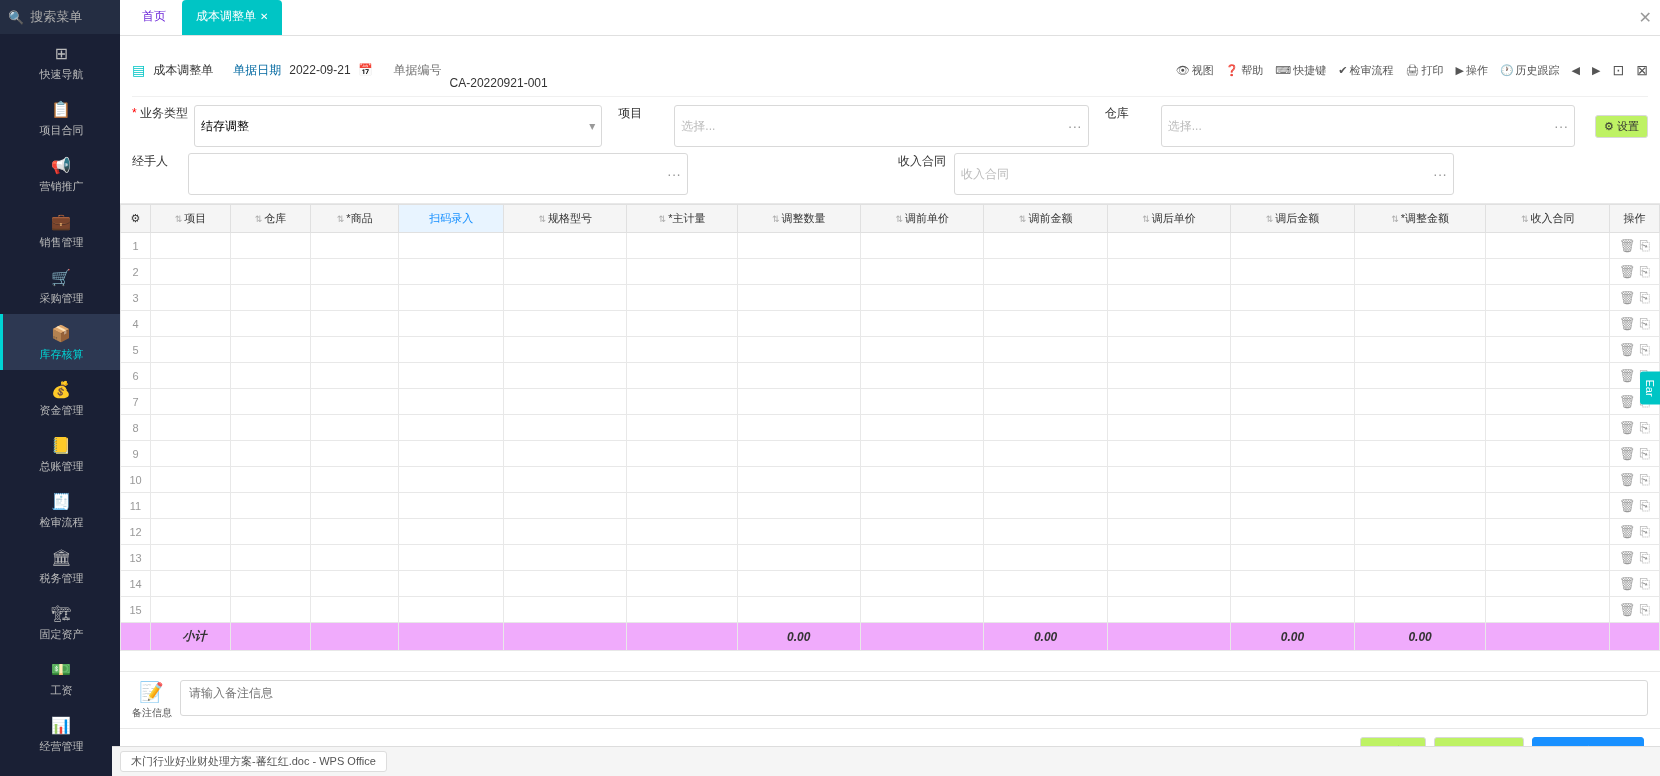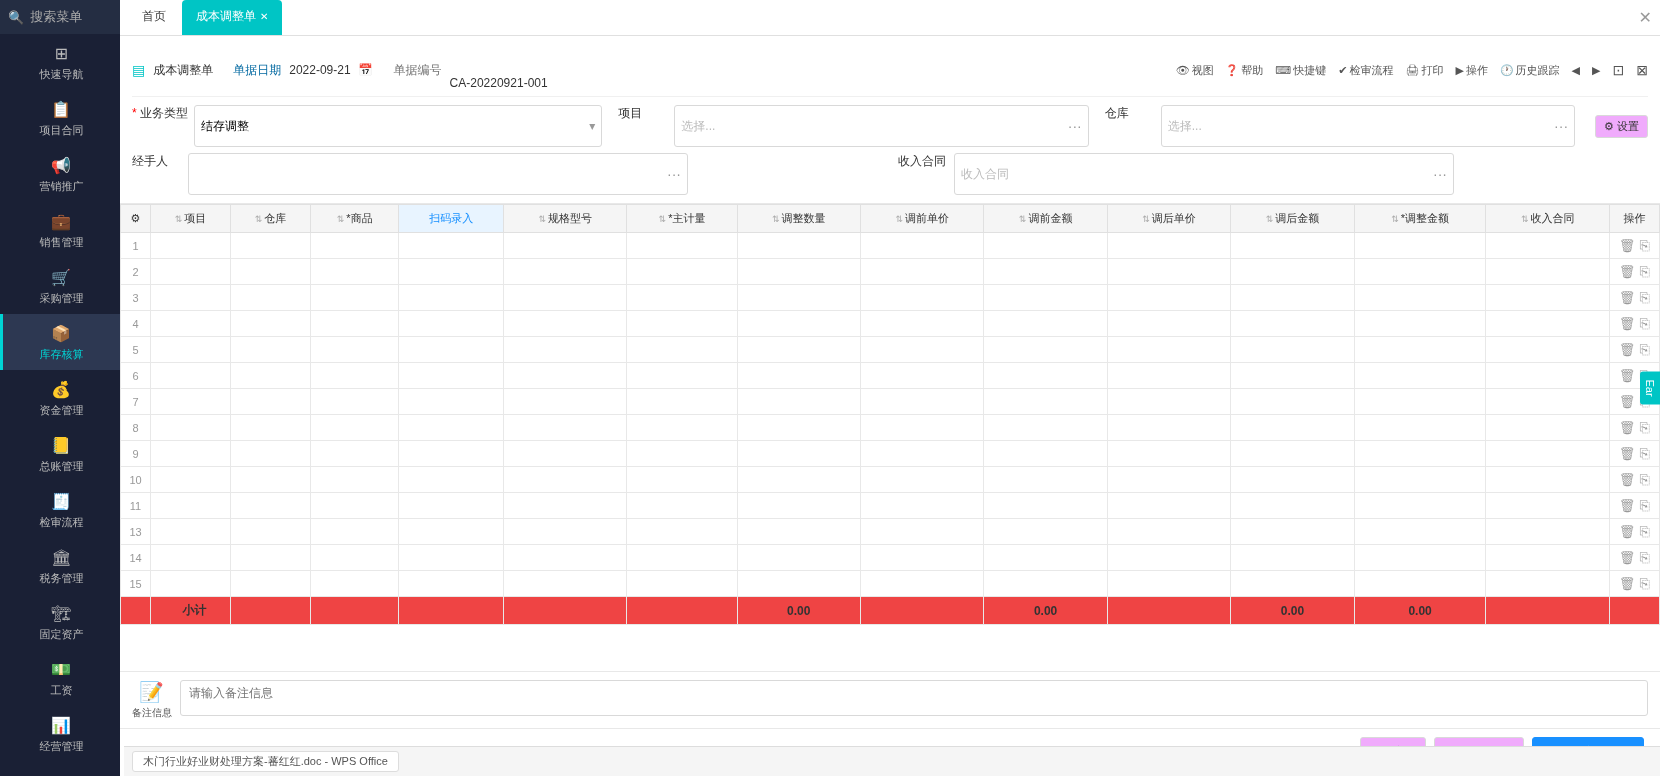--- a/index.html
+++ b/index.html
@@ -56,21 +56,21 @@
       border-bottom: 1px solid #e0e0e0;
       padding: 0 8px;
       height: 36px;
       gap: 2px;
     }
     .tab {
       padding: 6px 14px;
       font-size: 12px;
       cursor: pointer;
       border-radius: 4px 4px 0 0;
-      color: #404040;
+      color: #6d28d9;
       display: flex;
       align-items: center;
       gap: 4px;
       height: 100%;
       border-bottom: 2px solid transparent;
     }
     .tab.active {
       background: #00c5c5;
       color: #fff;
       border-bottom-color: #00c5c5;
@@ -181,25 +181,26 @@
     thead th .sort-arrows { color: #aaa; font-size: 9px; margin-right: 2px; }
     tbody tr td {
       border: 1px solid #e8e8e8;
       padding: 0;
       height: 26px;
       text-align: center;
       color: #333;
     }
     .row-num { color: #999; width: 30px; text-align: center; font-size: 11px; }
     .summary-row td {
-      background: #ef4444;
+      background: #f0abfc;
       font-weight: bold;
       color: #333;
       height: 28px;
       border: 1px solid #e8e8e8;
+      font-style: italic;
     }
     .action-cell { width: 50px; }
     .action-icons { display: flex; gap: 4px; justify-content: center; color: #999; font-size: 13px; cursor: pointer; }
     .settings-col { width: 30px; }
 
     
     .bottom-area {
       background: #fff;
       border-top: 1px solid #e8e8e8;
       padding: 8px 12px;
@@ -238,38 +239,38 @@
       align-items: center;
       padding: 8px 16px;
       gap: 8px;
     }
     .btn {
       padding: 6px 20px;
       border-radius: 3px;
       border: 1px solid #d9d9d9;
       cursor: pointer;
       font-size: 12px;
-      background: #f0abfc;
+      background: #bef264;
       color: #333;
     }
     .btn-primary {
       background: #1890ff;
       color: #fff;
       border-color: #1890ff;
       display: flex;
       align-items: center;
       gap: 4px;
     }
     .btn-primary .dropdown-arrow { font-size: 10px; }
 
     
     .taskbar {
       position: fixed;
       bottom: 0;
-      left: 124px;
+      left: 112px;
       right: 0;
       background: #f5f5f5;
       border-top: 1px solid #ddd;
       height: 30px;
       display: flex;
       align-items: center;
       padding: 0 8px;
     }
     .taskbar-item {
       background: #fff;
@@ -731,20 +732,42 @@
             <td></td>
             <td></td>
             <td class="action-cell">
               <div class="action-icons">
                 <span>🗑</span>
                 <span>⎘</span>
               </div>
             </td>
           </tr>
           <tr>
+            <td class="row-num">12</td>
+            <td></td>
+            <td></td>
+            <td></td>
+            <td></td>
+            <td></td>
+            <td></td>
+            <td></td>
+            <td></td>
+            <td></td>
+            <td></td>
+            <td></td>
+            <td></td>
+            <td></td>
+            <td class="action-cell">
+              <div class="action-icons">
+                <span>🗑</span>
+                <span>⎘</span>
+              </div>
+            </td>
+          </tr>
+          <tr>
             <td class="row-num">13</td>
             <td></td>
             <td></td>
             <td></td>
             <td></td>
             <td></td>
             <td></td>
             <td></td>
             <td></td>
             <td></td>

